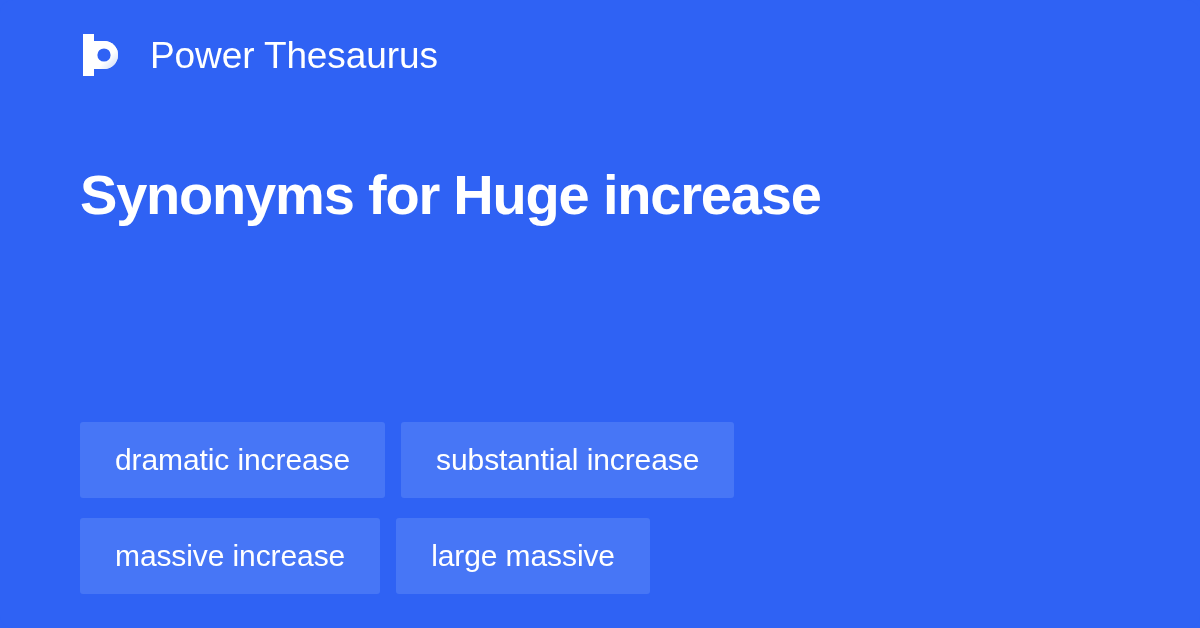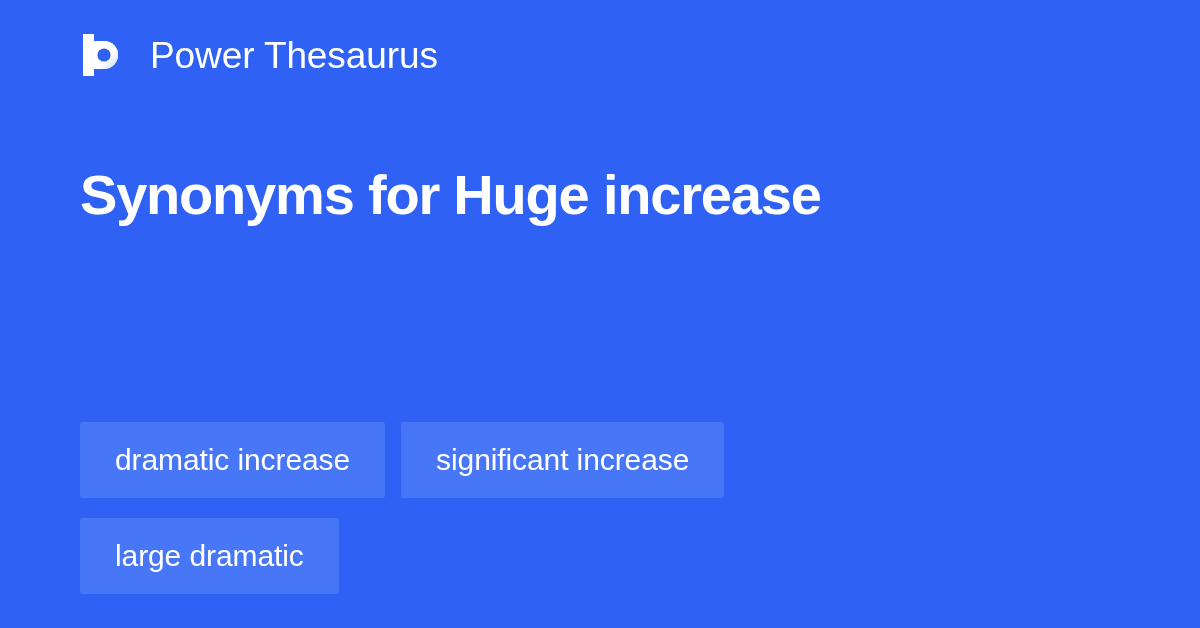--- a/index.html
+++ b/index.html
@@ -125,22 +125,23 @@
     </svg>
     <span class="brand-name">Power Thesaurus</span>
   </div>
 
   <h1 class="headline">Synonyms for Huge increase</h1>
 
   <div class="chips">
 
     <div class="chip-row">
       <div class="chip">dramatic increase</div>
-      <div class="chip">significant increase</div>
+      <div class="chip">substantial increase</div>
     </div>
 
     <div class="chip-row">
-      <div class="chip">large dramatic</div>
+      <div class="chip">massive increase</div>
+      <div class="chip">large massive</div>
     </div>
 
   </div>
 
 </div>
 
 </body></html>

